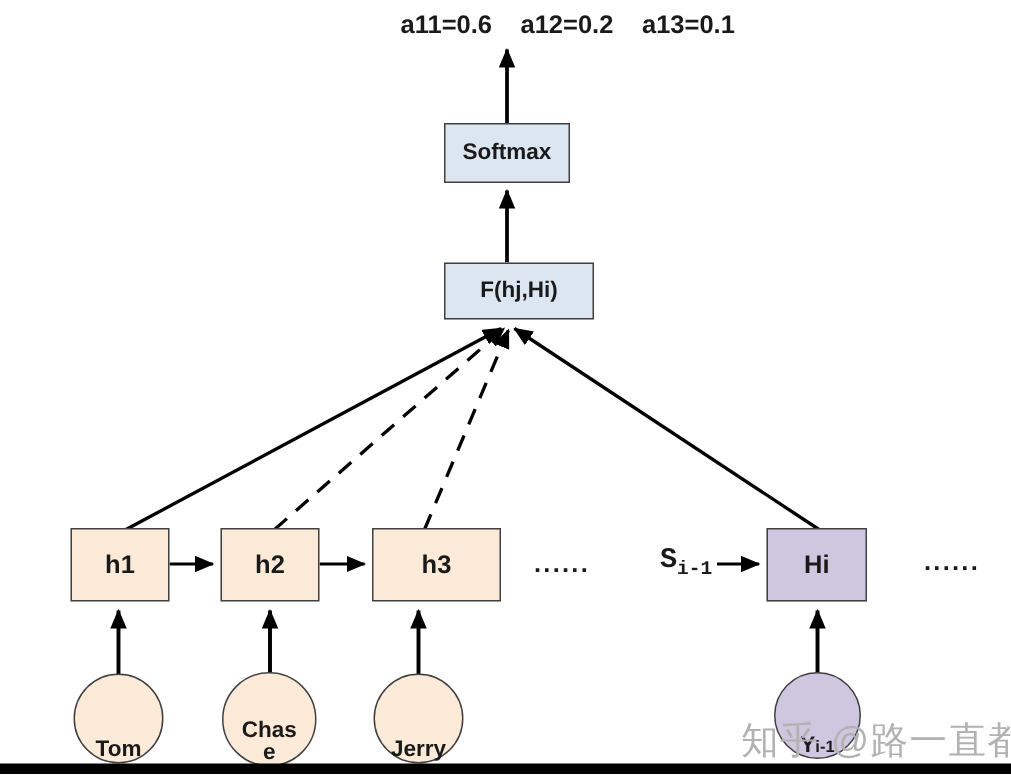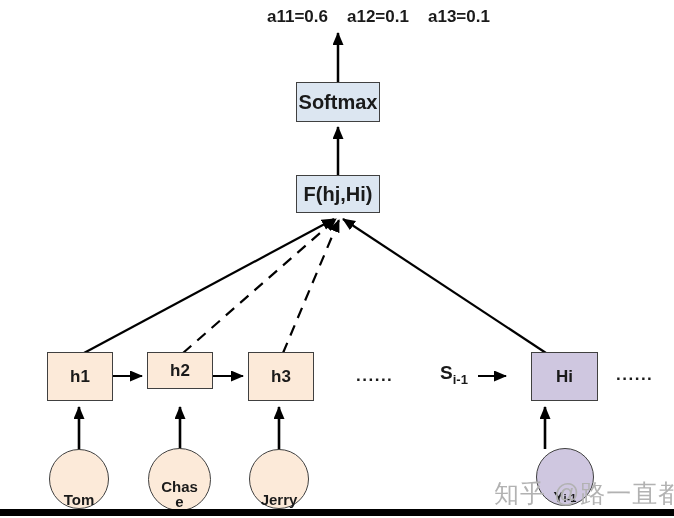--- a/index.html
+++ b/index.html
@@ -7,32 +7,32 @@
     position:relative;width:674px;height:518px;background:#ffffff;
     font-family:"Liberation Sans","DejaVu Sans",sans-serif;
     color:#1a1a1a;overflow:hidden;
   }
   #wires{position:absolute;left:0;top:0;width:674px;height:518px;z-index:1;}
   .node{
     position:absolute;display:flex;align-items:center;justify-content:center;
     box-sizing:border-box;border:1.6px solid var(--border,#404040);
     font-weight:bold;z-index:2;text-align:center;line-height:1.05;
   }
-  .bluebox{background:var(--box-blue,#dce6f1);font-size:20px;}
+  .bluebox{background:var(--box-blue,#dce6f1);font-size:15px;}
   .peachbox{background:var(--box-peach,#fcead9);font-size:17px;}
-  .purplebox{background:var(--box-purple,#cfc7e0);font-size:17px;margin-left:20px;}
+  .purplebox{background:var(--box-purple,#cfc7e0);font-size:17px;}
   .circle{border-radius:50%;font-size:15px;align-items:flex-end;}
   .circle .wrap{white-space:pre-line;}
   .toplabel{
     position:absolute;top:7px;font-size:17px;font-weight:bold;z-index:2;
   }
   .ellipsis{
     position:absolute;font-size:17px;font-weight:bold;letter-spacing:1.5px;z-index:2;
   }
-  .sublabel{position:absolute;font-size:19px;font-weight:bold;z-index:2;}
+  .sublabel{position:absolute;font-size:19px;font-weight:bold;z-index:2;font-family:Liberation Mono, monospace;}
   .sublabel sub{font-size:13px;font-weight:bold;}
   .circle sub{font-size:11px;font-weight:bold;}
   #watermark{
     position:absolute;left:494px;top:477px;font-size:25px;z-index:5;
     color:var(--watermark,#b2b2b2);letter-spacing:1px;white-space:nowrap;
   }
   #bottombar{
     position:absolute;left:0;top:509px;width:674px;height:7px;
     background:var(--line,#000);z-index:4;
   }
@@ -57,30 +57,30 @@
     <line x1="113" y1="376" x2="142" y2="376" stroke="#000" stroke-width="2" marker-end="url(#arr)"></line>
     <line x1="213" y1="376" x2="243" y2="376" stroke="#000" stroke-width="2" marker-end="url(#arr)"></line>
     <line x1="478" y1="376" x2="506" y2="376" stroke="#000" stroke-width="2" marker-end="url(#arr)"></line>
     <line x1="79" y1="450" x2="79" y2="407" stroke="#000" stroke-width="2.6" marker-end="url(#arr)"></line>
     <line x1="180" y1="450" x2="180" y2="407" stroke="#000" stroke-width="2.6" marker-end="url(#arr)"></line>
     <line x1="279" y1="450" x2="279" y2="407" stroke="#000" stroke-width="2.6" marker-end="url(#arr)"></line>
     <line x1="545" y1="449" x2="545" y2="407" stroke="#000" stroke-width="2.6" marker-end="url(#arr)"></line>
   </svg>
 
   <span class="toplabel" style="left:267px">a11=0.6</span>
-  <span class="toplabel" style="left:347px">a12=0.1</span>
+  <span class="toplabel" style="left:347px">a12=0.2</span>
   <span class="toplabel" style="left:428px">a13=0.1</span>
 
   <div class="node bluebox" style="left:296px;top:82px;width:84px;height:40px">Softmax</div>
 
-  <div class="node bluebox" style="left:296px;top:175px;width:84px;height:38px">F(hj,Hi)</div>
+  <div class="node bluebox" style="left:296px;top:175px;width:100px;height:38px">F(hj,Hi)</div>
 
   <div class="node peachbox" style="left:47px;top:352px;width:66px;height:49px">h1</div>
-  <div class="node peachbox" style="left:147px;top:352px;width:66px;height:37px">h2</div>
-  <div class="node peachbox" style="left:248px;top:352px;width:66px;height:49px">h3</div>
+  <div class="node peachbox" style="left:147px;top:352px;width:66px;height:49px">h2</div>
+  <div class="node peachbox" style="left:248px;top:352px;width:86px;height:49px">h3</div>
 
   <span class="ellipsis" style="left:356px;top:366px">......</span>
 
   <span class="sublabel" style="left:440px;top:362px"><span>S</span><sub>i-1</sub></span>
 
   <div class="node purplebox" style="left:511px;top:352px;width:67px;height:49px">Hi</div>
 
   <span class="ellipsis" style="left:616px;top:365px">......</span>
 
   <div class="node peachbox circle" style="left:49px;top:449px;width:60px;height:60px">

